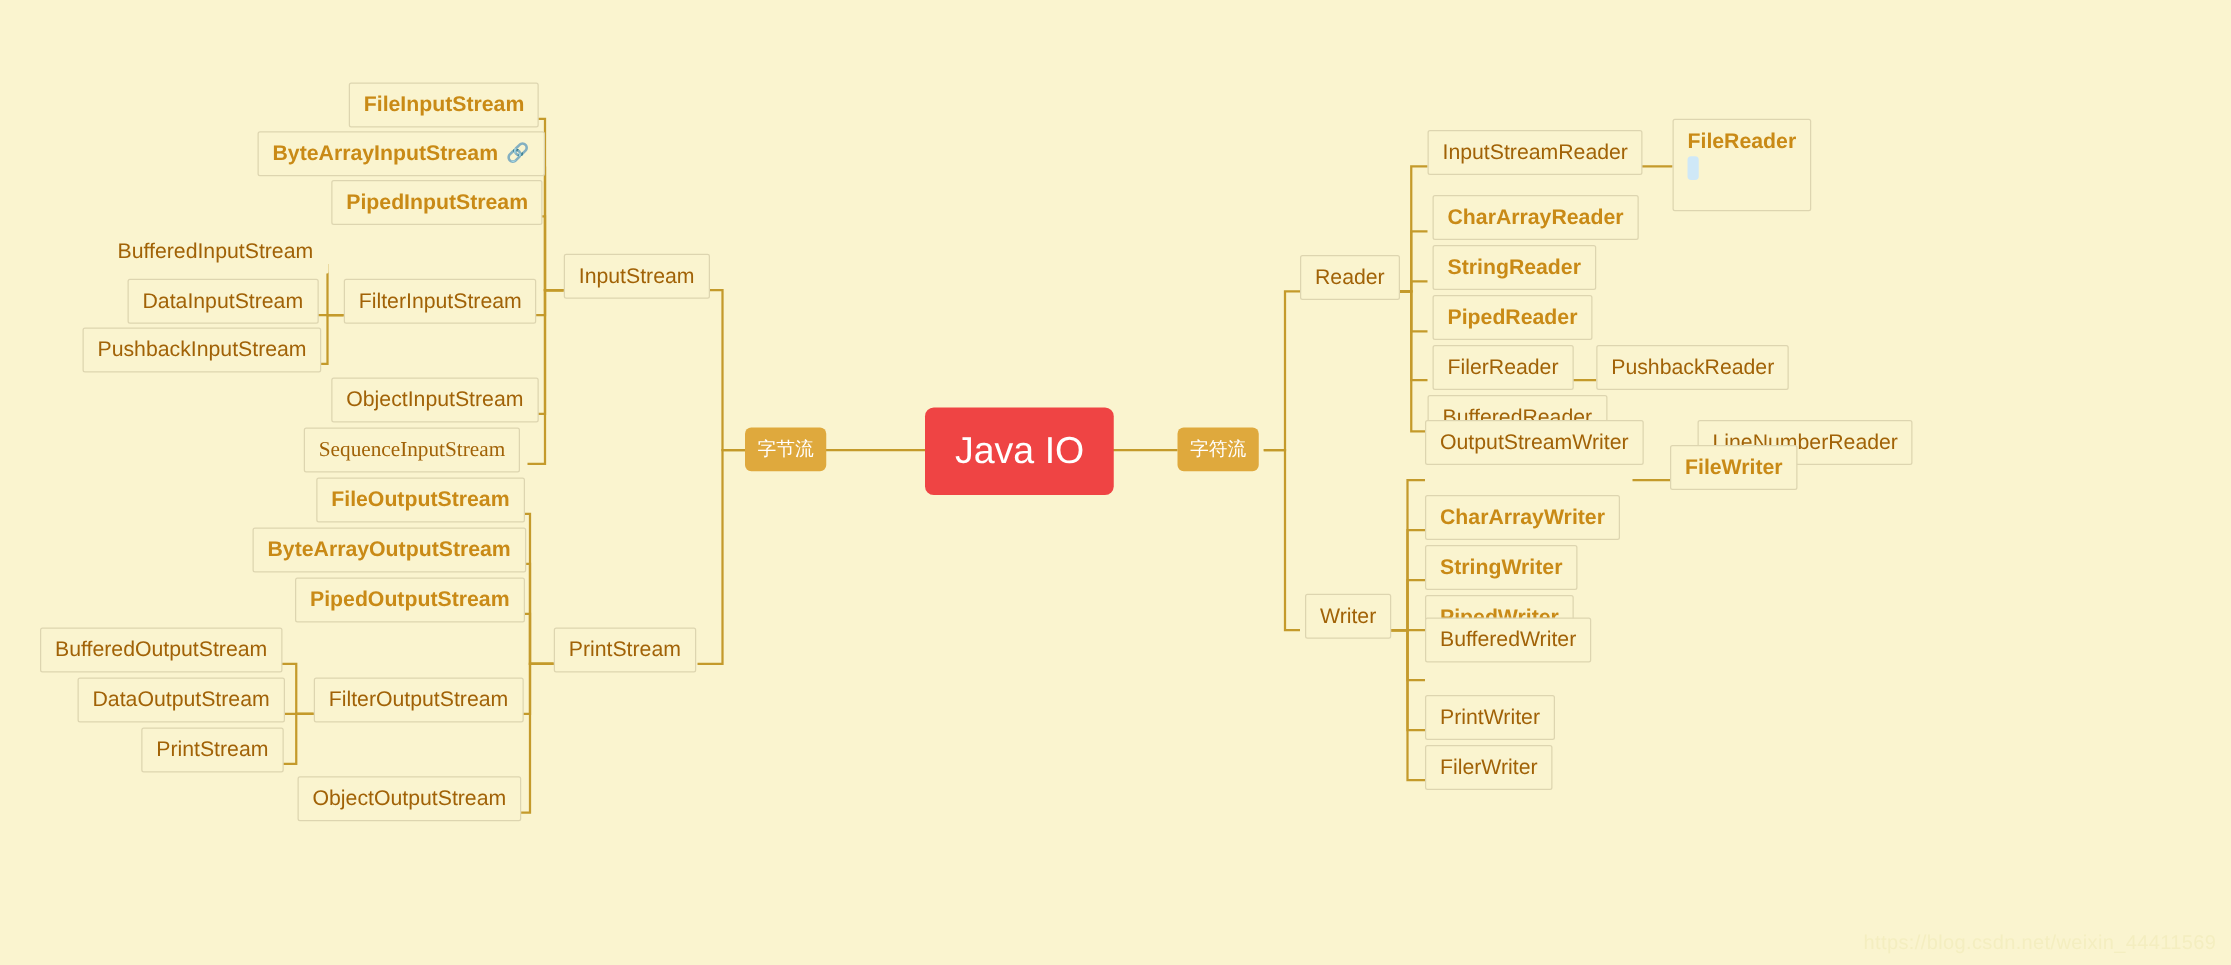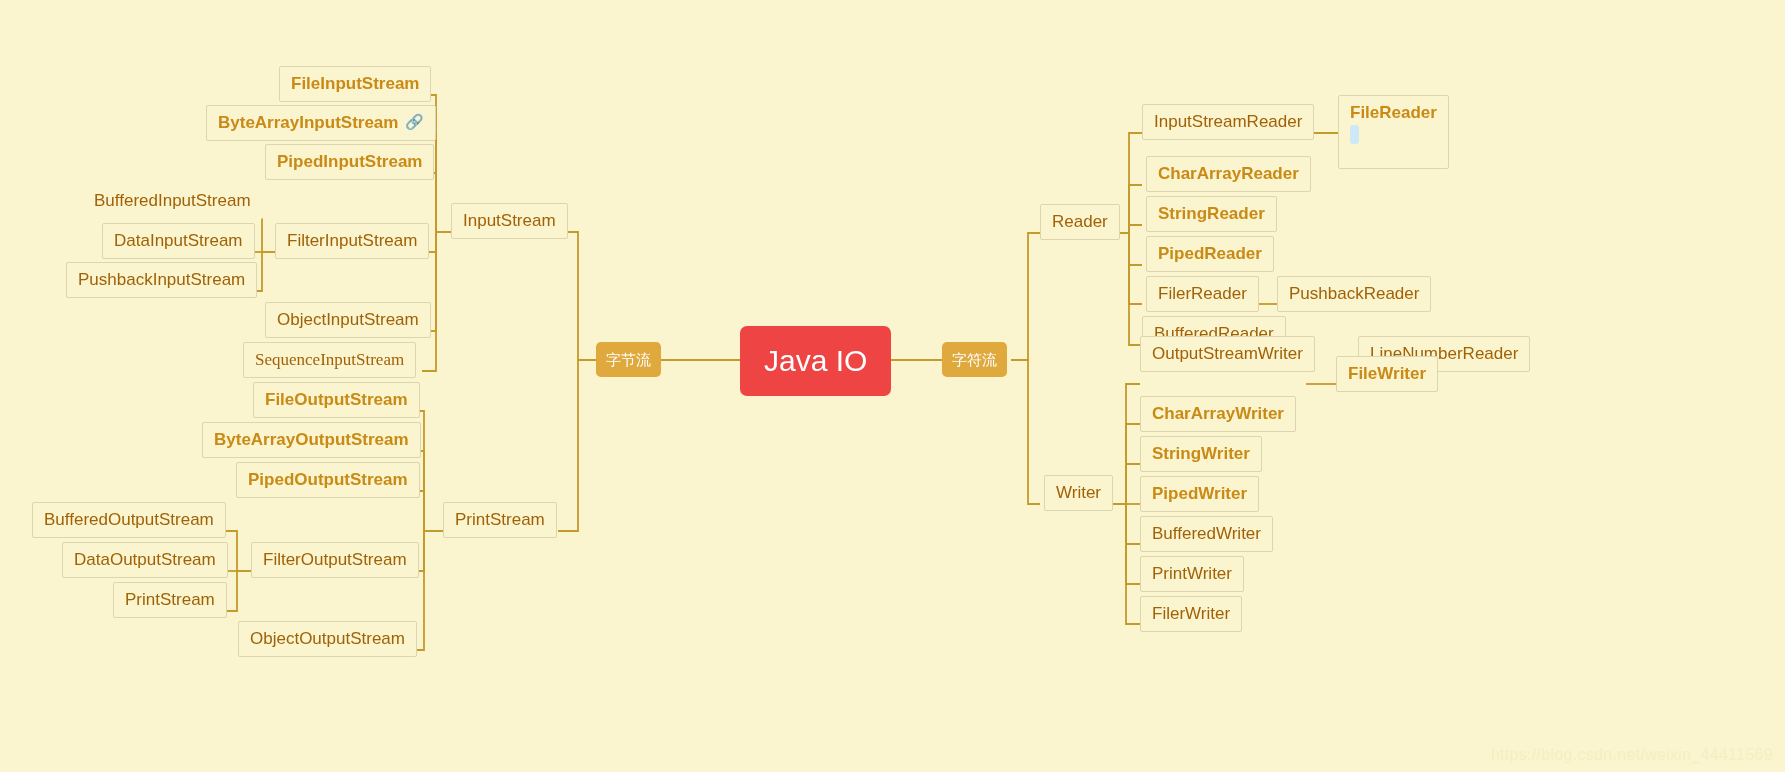--- a/index.html
+++ b/index.html
@@ -209,21 +209,21 @@
   <div class="node plain" style="left:1140px;top:336px;">OutputStreamWriter</div>
 
   <div class="node bold" style="left:1336px;top:356px;">FileWriter</div>
 
   <div class="node bold" style="left:1140px;top:396px;">CharArrayWriter</div>
 
   <div class="node bold" style="left:1140px;top:436px;">StringWriter</div>
 
   <div class="node bold" style="left:1140px;top:476px;">PipedWriter</div>
 
-  <div class="node plain" style="left:1140px;top:516px;">BufferedWriter</div>
+  <div class="node plain" style="left:1140px;top:494px;">BufferedWriter</div>
 
   <div class="node plain" style="left:1140px;top:556px;">PrintWriter</div>
 
   <div class="node plain" style="left:1140px;top:596px;">FilerWriter</div>
 
   <div class="watermark">https://blog.csdn.net/weixin_44411569</div>
 
 </div>
 
 </body></html>

